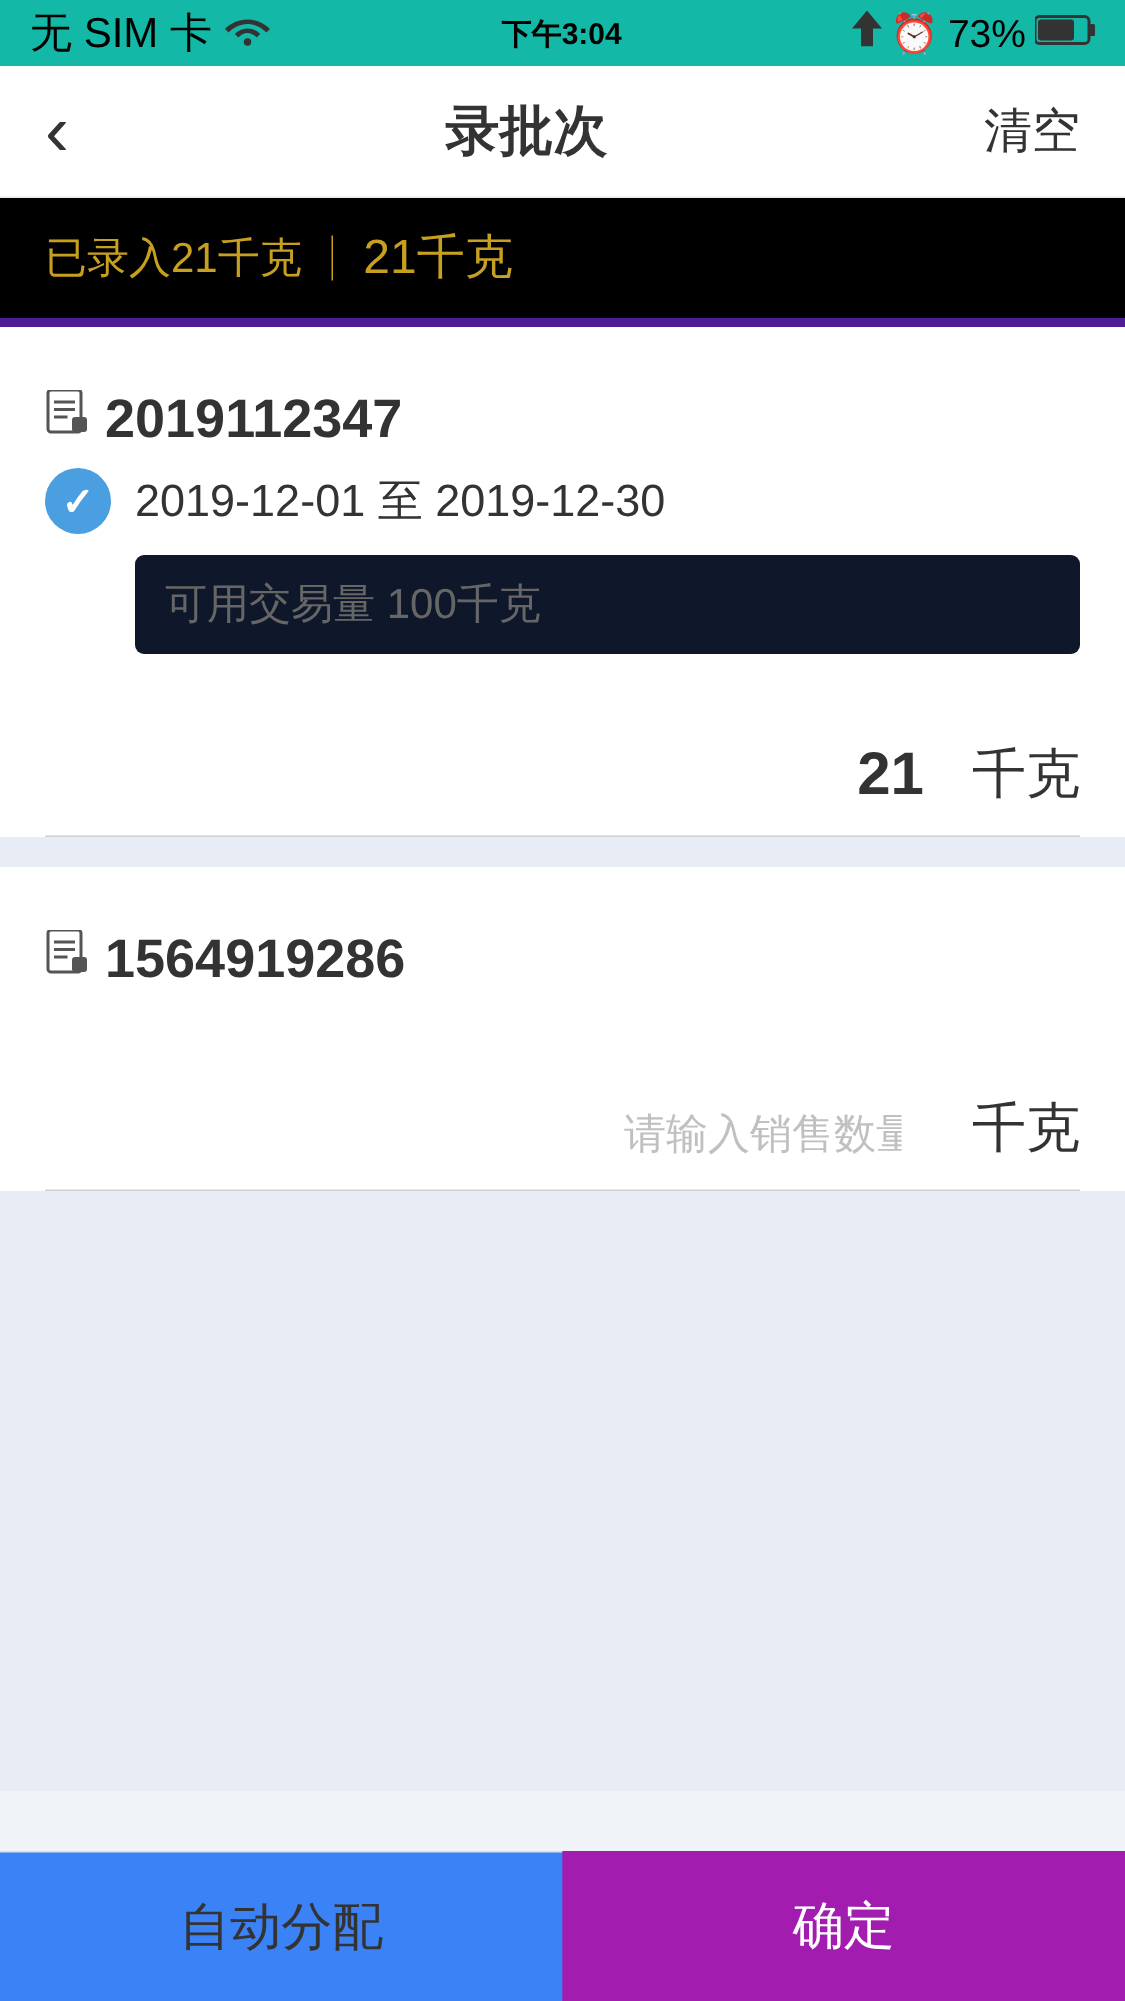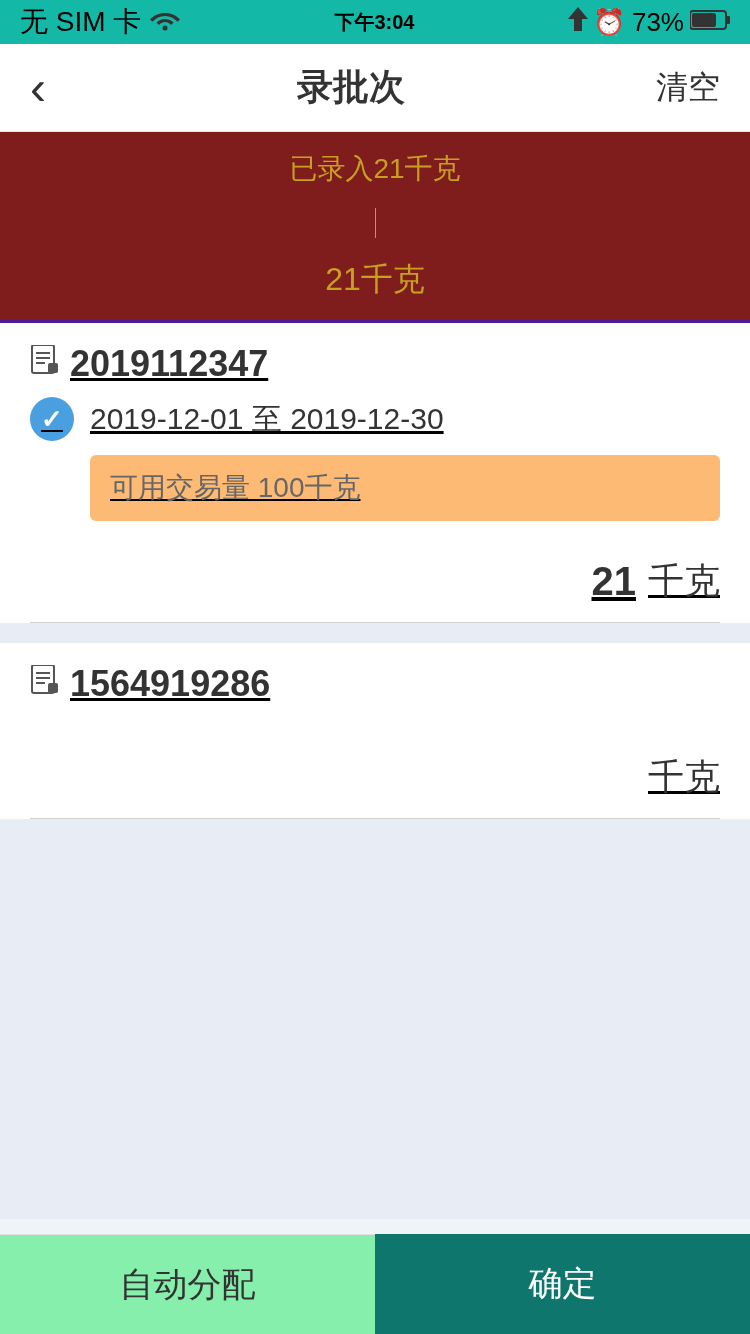--- a/index.html
+++ b/index.html
@@ -61,27 +61,26 @@
       font-weight: 700;
       color: #333;
     }
     .nav-action {
       font-size: 32px;
       color: #333;
     }
 
     
     .summary-bar {
-      background: #7f1d1d;
+      background: #000000;
       padding: 18px 30px;
       display: flex;
       align-items: center;
       gap: 20px;
-      border-bottom: 3px solid #4c1d95;
-      flex-direction: column;
+      border-bottom: 6px solid #4c1d95;
     }
     .summary-label {
       font-size: 28px;
       color: #c8a020;
     }
     .summary-divider {
       width: 1px;
       height: 30px;
       background: #c8a020;
     }
@@ -90,22 +89,21 @@
       color: #c8a020;
     }
 
     
     .batch-section {
       background: #fff;
       margin-bottom: 0;
     }
     .batch-item {
       background: #fff;
-      padding: 20px 30px;
-      text-decoration: underline;
+      padding: 40px 30px;
     }
     .batch-header {
       display: flex;
       align-items: center;
       gap: 10px;
       margin-bottom: 12px;
     }
     .batch-icon {
       font-size: 32px;
       color: #555;
@@ -139,37 +137,36 @@
     .batch-checkbox .check-mark {
       color: #fff;
       font-size: 26px;
       font-weight: 700;
     }
     .batch-dates {
       font-size: 30px;
       color: #333;
     }
     .batch-quantity-bar {
-      background: #fdba74;
+      background: #0f172a;
       border-radius: 6px;
       padding: 14px 20px;
       font-size: 28px;
       color: #666;
       margin-left: 60px;
     }
 
     
     .input-row {
       display: flex;
       align-items: center;
       justify-content: flex-end;
       padding: 16px 30px;
-      gap: 12px;
+      gap: 32px;
       background: #fff;
-      text-decoration: underline;
     }
     .qty-input {
       text-align: right;
       font-size: 40px;
       font-weight: 600;
       color: #333;
       border: none;
       outline: none;
       background: transparent;
       width: 200px;
@@ -206,31 +203,31 @@
     .footer {
       position: fixed;
       bottom: 0;
       left: 0;
       width: 750px;
       display: flex;
       height: 100px;
     }
     .btn-auto {
       flex: 1;
-      background: #86efac;
+      background: #3b82f6;
       border: none;
       font-size: 34px;
       color: #333;
       cursor: pointer;
       border-top: 1px solid #e0e0e0;
       text-align: center;
     }
     .btn-confirm {
       flex: 1;
-      background: #0f766e;
+      background: #a21caf;
       border: none;
       font-size: 34px;
       color: #fff;
       cursor: pointer;
     }
 
     .page-content {
       padding-bottom: 100px;
     }
   </style>
@@ -328,20 +325,21 @@
             <line x1="6" y1="18" x2="15" y2="18" stroke="#555" stroke-width="2"></line>
             <rect x="18" y="18" width="10" height="10" rx="2" fill="#555"></rect>
           </svg>
         </span>
         <span class="batch-number">1564919286</span>
       </div>
     </div>
 
     <div>
       <div class="input-row">
+        <input type="number" class="qty-input" placeholder="请输入销售数量" value="" style="">
         <span class="qty-unit">千克</span>
       </div>
       <div class="input-underline"></div>
     </div>
   </div>
 
   <div class="bottom-space"></div>
 
 </div>
 

